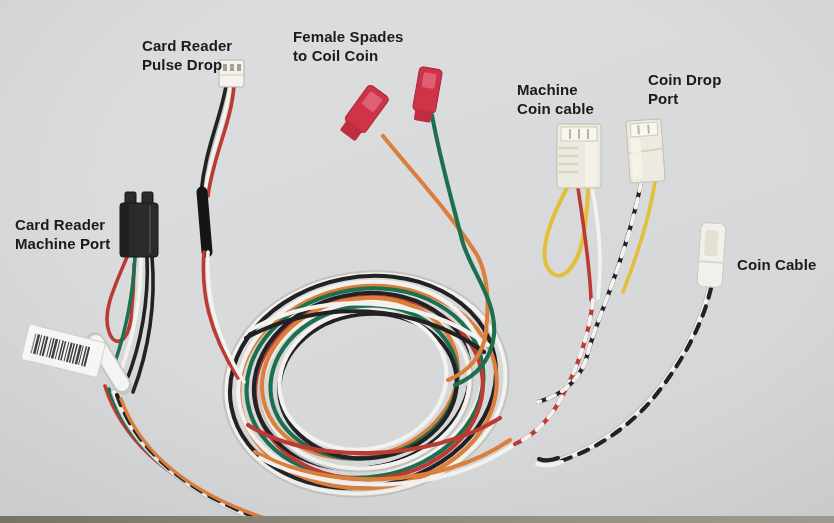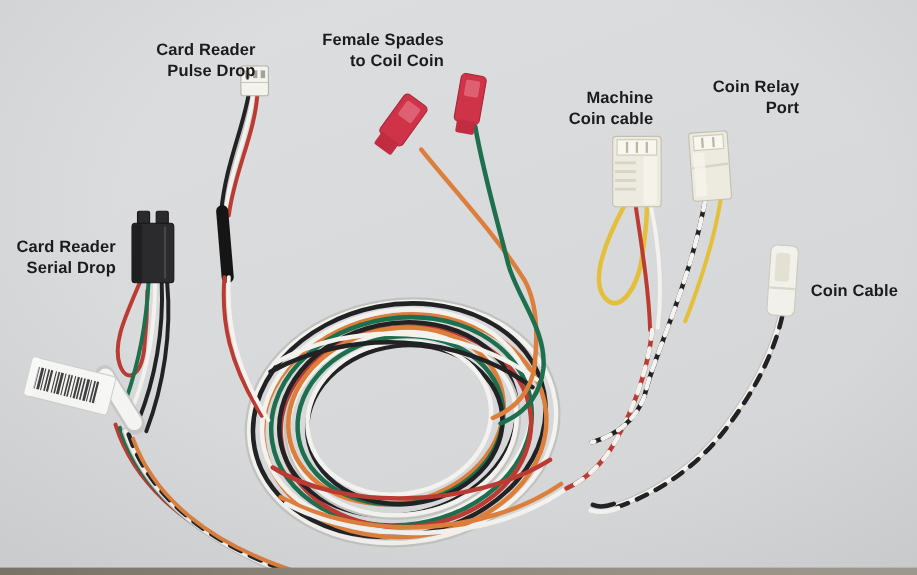--- a/index.html
+++ b/index.html
@@ -1,20 +1,19 @@
 <!DOCTYPE html>
 <html style="--label-text: #1b1b1b; --wire-red: #bb3b33; --wire-orange: #dd7f3c; --wire-green: #1e6f4e; --wire-yellow: #e3bf3a; --wire-black: #222224; --wire-white: #f3f2ef; --spade-red: #cf3347; --connector-nylon: #edeadf; --connector-black: #2b2b2e;"><head>
 <meta charset="utf-8">
 <style>
   html,body{margin:0;padding:0;background:#bfc1c3;}
   .stage{
     position:relative;width:834px;height:523px;overflow:hidden;
     background:linear-gradient(160deg,#dcdedf 0%,#d8dadb 45%,#d2d4d5 100%);
     font-family:"Liberation Sans", sans-serif;
-    text-align:right;
   }
   .floor-edge{
     position:absolute;left:0;bottom:0;width:100%;height:7px;
     background:linear-gradient(90deg,#7d7668 0%,#8f897c 40%,#a49e92 100%);
   }
   .vignette{
     position:absolute;inset:0;pointer-events:none;
     background:radial-gradient(ellipse at 55% 42%, rgba(0,0,0,0) 55%, rgba(80,82,88,.10) 100%);
   }
   svg.harness{position:absolute;left:0;top:0;}
@@ -193,26 +192,26 @@
   </div>
   <div class="label" style="left:293px;top:27px;">
     <span>Female Spades</span>
     <span>to Coil Coin</span>
   </div>
   <div class="label" style="left:517px;top:80px;">
     <span>Machine</span>
     <span>Coin cable</span>
   </div>
   <div class="label" style="left:648px;top:70px;">
-    <span>Coin Relay</span>
+    <span>Coin Drop</span>
     <span>Port</span>
   </div>
   <div class="label" style="left:15px;top:215px;">
     <span>Card Reader</span>
-    <span>Serial Drop</span>
+    <span>Machine Port</span>
   </div>
   <div class="label" style="left:737px;top:255px;">
     <span>Coin Cable</span>
   </div>
 
   <div class="floor-edge"></div>
   <div class="vignette"></div>
 </div>
 
 </body></html>

